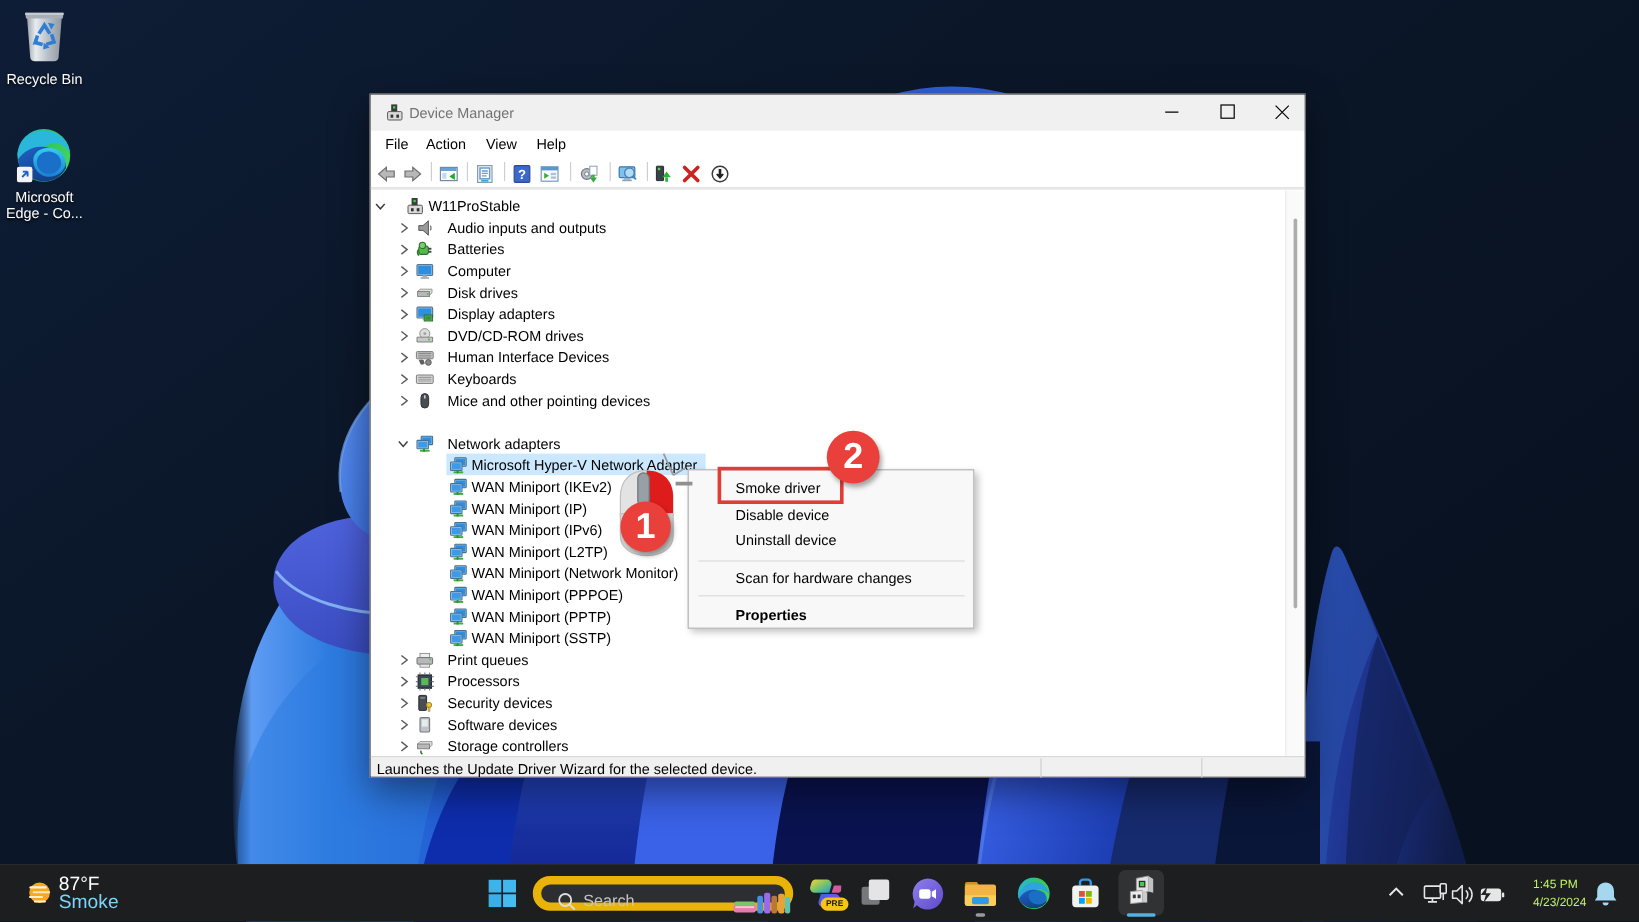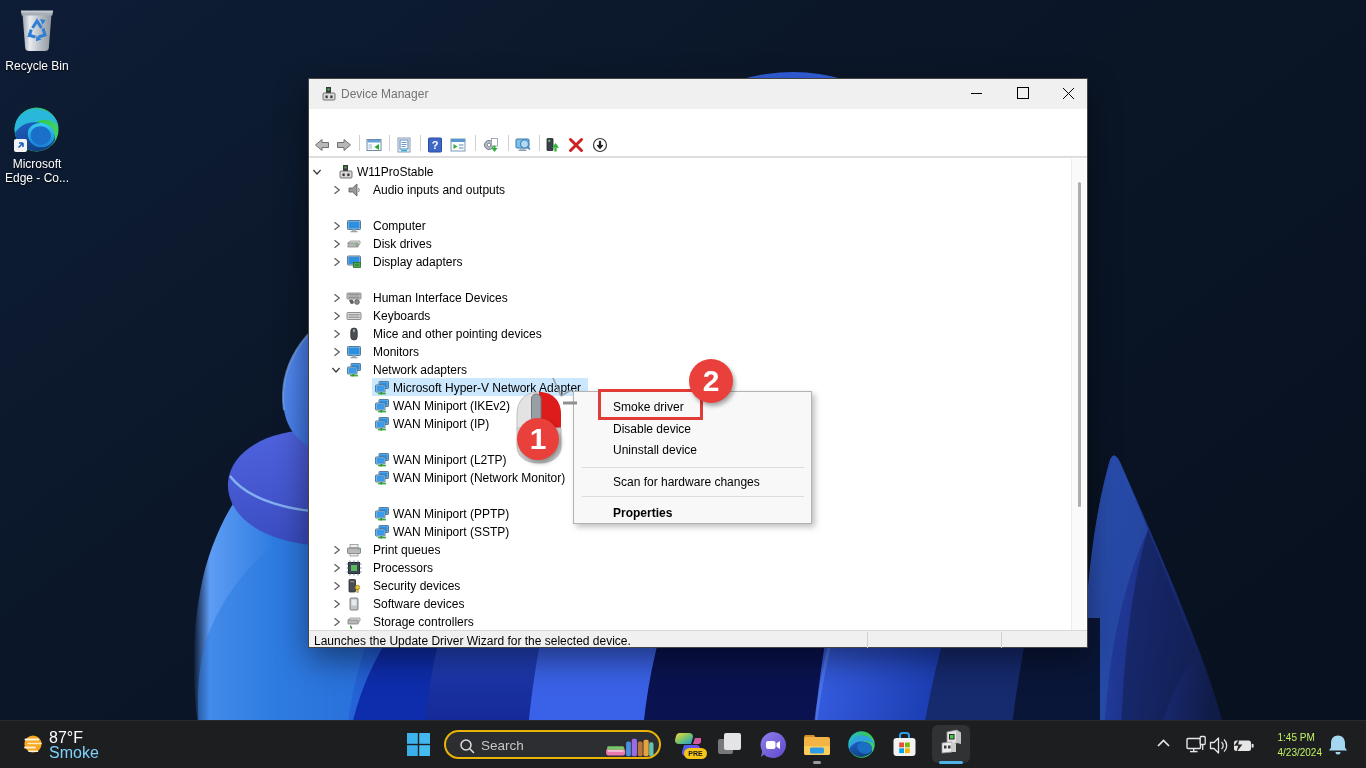--- a/index.html
+++ b/index.html
@@ -286,20 +286,26 @@
     <svg class="capbtn" style="left:644px" width="46" height="29">
           <line x1="18" y1="14.5" x2="29" y2="14.5" stroke="#000" stroke-width="1"></line>
         </svg>
     <svg class="capbtn" style="left:690px" width="46" height="29">
           <rect x="18.5" y="8.5" width="11" height="11" fill="none" stroke="#000" stroke-width="1"></rect>
         </svg>
     <svg class="capbtn" style="left:736px" width="46" height="29">
           <path d="M18,9 L29,20 M29,9 L18,20" stroke="#000" stroke-width="1"></path>
         </svg>
   </div>
+  <div id="menubar">
+    <span class="mitem" style="left:12px">File</span>
+    <span class="mitem" style="left:46px">Action</span>
+    <span class="mitem" style="left:96px">View</span>
+    <span class="mitem" style="left:138px">Help</span>
+  </div>
   <div id="toolbar">
     <svg class="abs" style="left:5px;top:7px" width="16" height="16" viewBox="0 0 16 16">
       <path d="M1.5,8 L8,2.5 L8,5.5 L14.5,5.5 L14.5,10.5 L8,10.5 L8,13.5 Z" fill="#b8b8b8" stroke="#6f6f6f" stroke-width="1"></path>
     </svg>
     <svg class="abs" style="left:27px;top:7px" width="16" height="16" viewBox="0 0 16 16">
       <path d="M14.5,8 L8,2.5 L8,5.5 L1.5,5.5 L1.5,10.5 L8,10.5 L8,13.5 Z" fill="#b8b8b8" stroke="#6f6f6f" stroke-width="1"></path>
     </svg>
     <div class="tsep" style="left:50px"></div>
     <svg class="abs" style="left:57px;top:7px" width="16" height="16" viewBox="0 0 16 16">
       <rect x="1" y="2.5" width="14" height="11" fill="#fdfdfd" stroke="#6f8aa8" stroke-width="1"></rect>
@@ -371,20 +377,29 @@
     </div>
     <div class="trow" style="top:23px;left:0;width:760px">
       <svg class="chev" style="left:21px">
             <use href="#chev-r"></use>
           </svg>
       <svg class="ticon" style="left:37px">
             <use href="#ic-audio"></use>
           </svg>
       <span class="lbl" style="left:64px">Audio inputs and outputs</span>
     </div>
+    <div class="trow" style="top:41px;left:0;width:760px">
+      <svg class="chev" style="left:21px">
+            <use href="#chev-r"></use>
+          </svg>
+      <svg class="ticon" style="left:37px">
+            <use href="#ic-batt"></use>
+          </svg>
+      <span class="lbl" style="left:64px">Batteries</span>
+    </div>
     <div class="trow" style="top:59px;left:0;width:760px">
       <svg class="chev" style="left:21px">
             <use href="#chev-r"></use>
           </svg>
       <svg class="ticon" style="left:37px">
             <use href="#ic-comp"></use>
           </svg>
       <span class="lbl" style="left:64px">Computer</span>
     </div>
     <div class="trow" style="top:77px;left:0;width:760px">
@@ -398,20 +413,29 @@
     </div>
     <div class="trow" style="top:95px;left:0;width:760px">
       <svg class="chev" style="left:21px">
             <use href="#chev-r"></use>
           </svg>
       <svg class="ticon" style="left:37px">
             <use href="#ic-disp"></use>
           </svg>
       <span class="lbl" style="left:64px">Display adapters</span>
     </div>
+    <div class="trow" style="top:113px;left:0;width:760px">
+      <svg class="chev" style="left:21px">
+            <use href="#chev-r"></use>
+          </svg>
+      <svg class="ticon" style="left:37px">
+            <use href="#ic-dvd"></use>
+          </svg>
+      <span class="lbl" style="left:64px">DVD/CD-ROM drives</span>
+    </div>
     <div class="trow" style="top:131px;left:0;width:760px">
       <svg class="chev" style="left:21px">
             <use href="#chev-r"></use>
           </svg>
       <svg class="ticon" style="left:37px">
             <use href="#ic-hid"></use>
           </svg>
       <span class="lbl" style="left:64px">Human Interface Devices</span>
     </div>
     <div class="trow" style="top:149px;left:0;width:760px">
@@ -424,29 +448,20 @@
       <span class="lbl" style="left:64px">Keyboards</span>
     </div>
     <div class="trow" style="top:167px;left:0;width:760px">
       <svg class="chev" style="left:21px">
             <use href="#chev-r"></use>
           </svg>
       <svg class="ticon" style="left:37px">
             <use href="#ic-mouse"></use>
           </svg>
       <span class="lbl" style="left:64px">Mice and other pointing devices</span>
-    </div>
-    <div class="trow" style="top:185px;left:0;width:760px">
-      <svg class="chev" style="left:21px">
-            <use href="#chev-r"></use>
-          </svg>
-      <svg class="ticon" style="left:37px">
-            <use href="#ic-comp"></use>
-          </svg>
-      <span class="lbl" style="left:64px">Monitors</span>
     </div>
     <div class="trow" style="top:203px;left:0;width:760px">
       <svg class="chev" style="left:21px">
             <use href="#chev-d"></use>
           </svg>
       <svg class="ticon" style="left:37px">
             <use href="#ic-net"></use>
           </svg>
       <span class="lbl" style="left:64px">Network adapters</span>
     </div>
@@ -462,31 +477,43 @@
             <use href="#ic-net"></use>
           </svg>
       <span class="lbl" style="left:84px">WAN Miniport (IKEv2)</span>
     </div>
     <div class="trow" style="top:257px;left:0;width:760px">
       <svg class="ticon" style="left:65px">
             <use href="#ic-net"></use>
           </svg>
       <span class="lbl" style="left:84px">WAN Miniport (IP)</span>
     </div>
+    <div class="trow" style="top:275px;left:0;width:760px">
+      <svg class="ticon" style="left:65px">
+            <use href="#ic-net"></use>
+          </svg>
+      <span class="lbl" style="left:84px">WAN Miniport (IPv6)</span>
+    </div>
     <div class="trow" style="top:293px;left:0;width:760px">
       <svg class="ticon" style="left:65px">
             <use href="#ic-net"></use>
           </svg>
       <span class="lbl" style="left:84px">WAN Miniport (L2TP)</span>
     </div>
     <div class="trow" style="top:311px;left:0;width:760px">
       <svg class="ticon" style="left:65px">
             <use href="#ic-net"></use>
           </svg>
       <span class="lbl" style="left:84px">WAN Miniport (Network Monitor)</span>
+    </div>
+    <div class="trow" style="top:329px;left:0;width:760px">
+      <svg class="ticon" style="left:65px">
+            <use href="#ic-net"></use>
+          </svg>
+      <span class="lbl" style="left:84px">WAN Miniport (PPPOE)</span>
     </div>
     <div class="trow" style="top:347px;left:0;width:760px">
       <svg class="ticon" style="left:65px">
             <use href="#ic-net"></use>
           </svg>
       <span class="lbl" style="left:84px">WAN Miniport (PPTP)</span>
     </div>
     <div class="trow" style="top:365px;left:0;width:760px">
       <svg class="ticon" style="left:65px">
             <use href="#ic-net"></use>
@@ -582,21 +609,21 @@
       <line x1="5" y1="18.3" x2="13.5" y2="18.3" stroke="#fdf3e0" stroke-width="1.6"></line>
     </g>
   </svg>
   <div class="tbtext" style="left:49px;top:9px;line-height:15px">87°F<br><span style="color:#7dd3fc">Smoke</span></div>
   <svg class="abs" style="left:407px;top:12px" width="23" height="23" viewBox="0 0 23 23">
     <rect x="0" y="0" width="10.8" height="10.8" fill="#3db3ec"></rect>
     <rect x="12.2" y="0" width="10.8" height="10.8" fill="#41b7ee"></rect>
     <rect x="0" y="12.2" width="10.8" height="10.8" fill="#39aee8"></rect>
     <rect x="12.2" y="12.2" width="10.8" height="10.8" fill="#45bbf0"></rect>
   </svg>
-  <div class="abs" style="left:444px;top:9px;width:217px;height:29px;border-radius:15px;background:#2d2e32;border:2px solid #eab308">
+  <div class="abs" style="left:444px;top:9px;width:217px;height:29px;border-radius:15px;background:#2d2e32;border:7px solid #eab308">
     <svg class="abs" style="left:13px;top:6px" width="17" height="17" viewBox="0 0 17 17">
       <circle cx="7" cy="7" r="5" fill="none" stroke="#dedede" stroke-width="1.5"></circle>
       <line x1="10.8" y1="10.8" x2="14.5" y2="14.5" stroke="#dedede" stroke-width="1.5" stroke-linecap="round"></line>
     </svg>
     <div style="position:absolute;left:35px;top:6px;font-size:13.5px;color:#c6c6c6">Search</div>
     <svg class="abs" style="left:158px;top:6px" width="52" height="20" viewBox="0 0 55 23">
       <rect x="0" y="12" width="22" height="8" rx="3" fill="#e87ab0"></rect>
       <rect x="2" y="14" width="18" height="1.8" fill="#f8c8dc"></rect>
       <rect x="1" y="9.5" width="20" height="4" rx="2" fill="#7ac46a"></rect>
       <rect x="23" y="4" width="5.5" height="17" rx="2" fill="#4a90e2"></rect>

